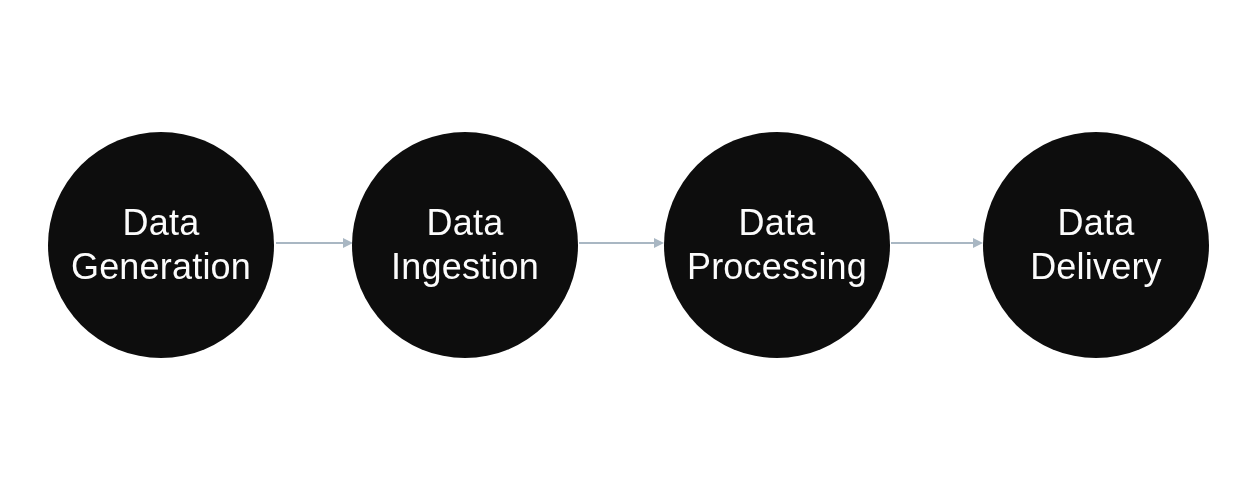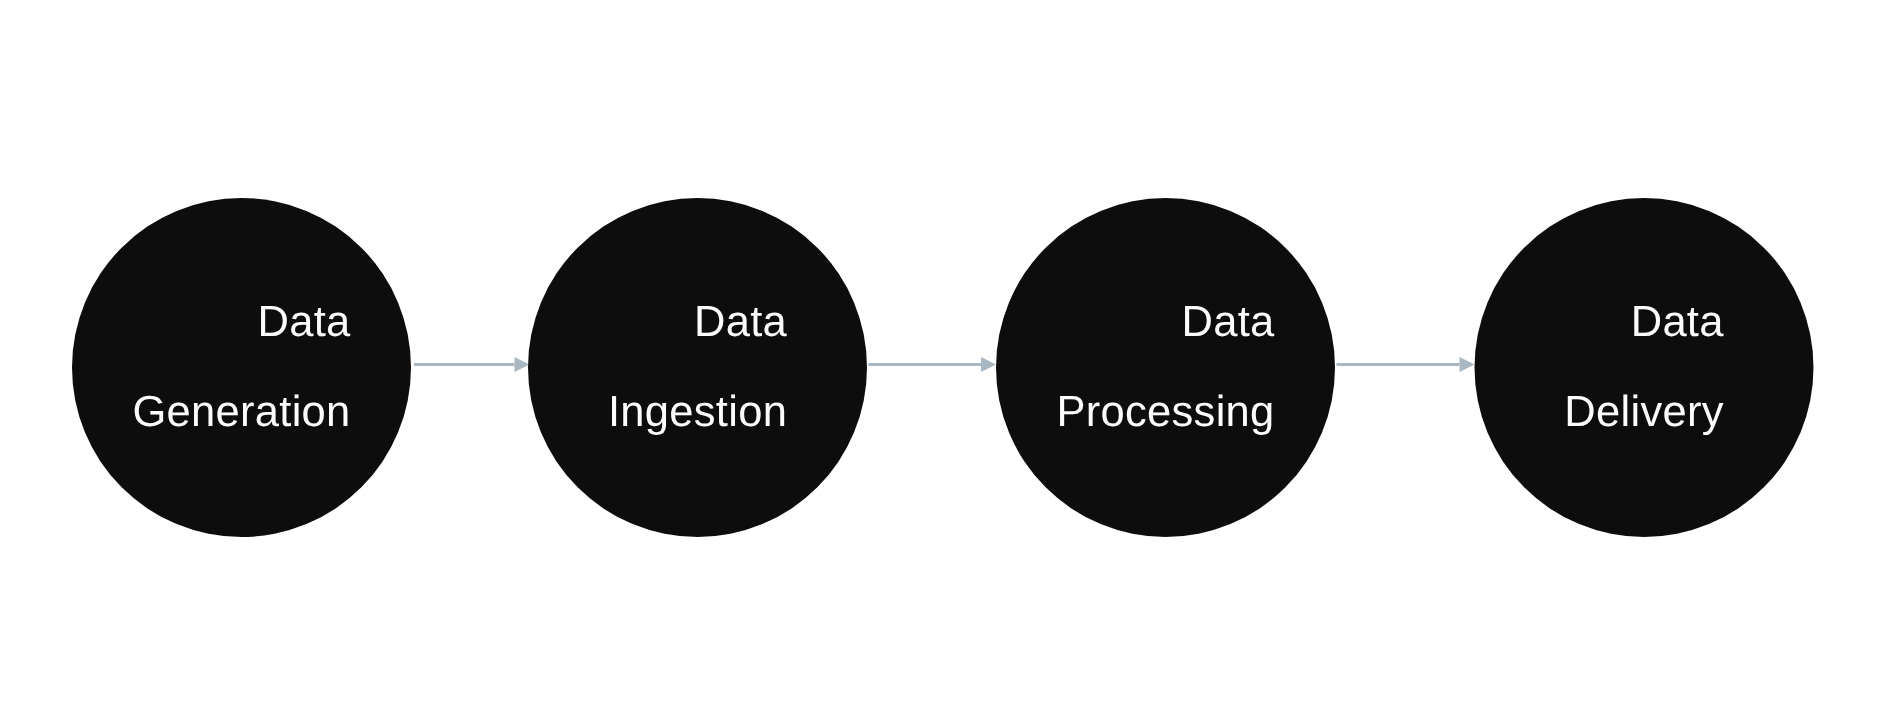--- a/index.html
+++ b/index.html
@@ -27,23 +27,23 @@
     width: 226px;
     height: 226px;
     border-radius: 50%;
     background: var(--node-fill);
     display: flex;
     align-items: center;
     justify-content: center;
   }
   .flow-node .label {
     color: var(--node-text);
-    font-size: 29px;
-    line-height: 60px;
-    text-align: right;
+    font-size: 36px;
+    line-height: 44px;
+    text-align: center;
     white-space: pre-line;
     letter-spacing: 0.2px;
     font-weight: 400;
   }
   .node-0 { left: 48px; }
   .node-1 { left: 352px; }
   .node-2 { left: 664px; }
   .node-3 { left: 983px; }
 
   .flow-arrow {

